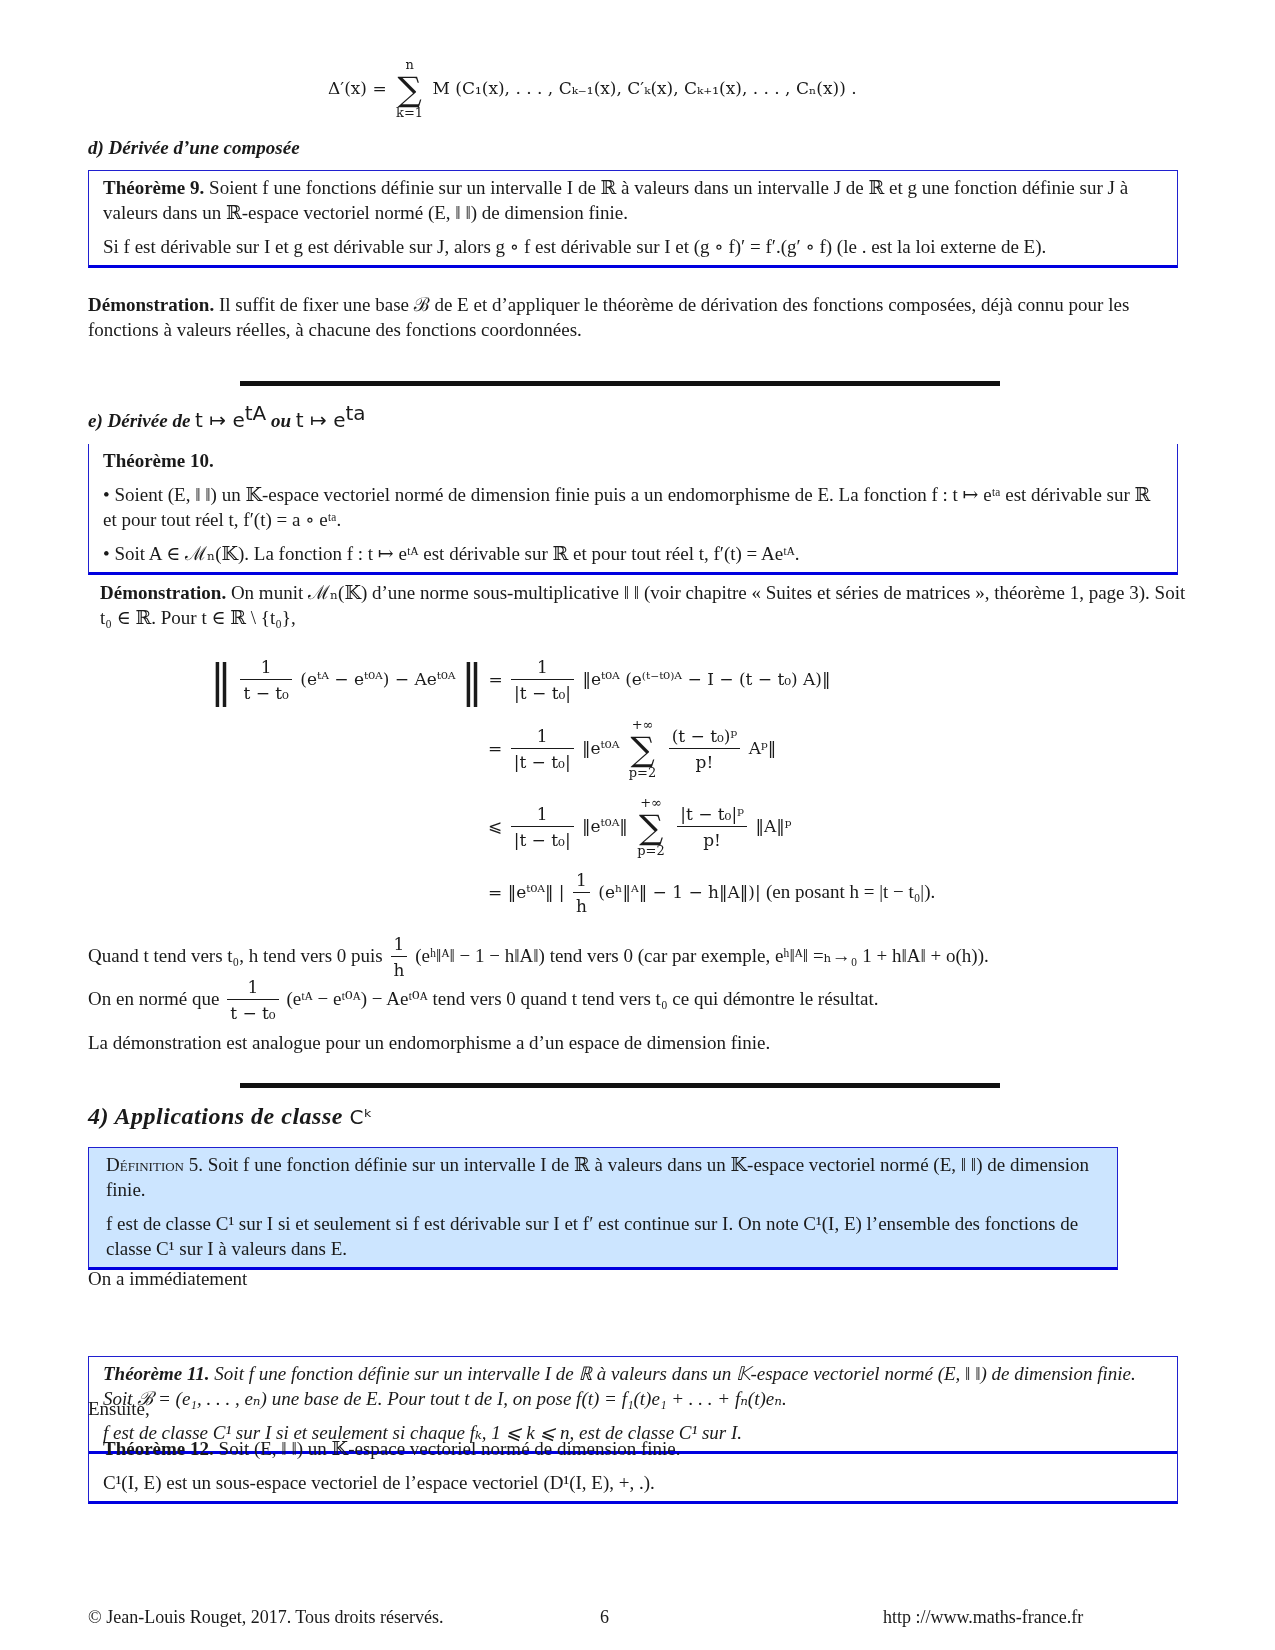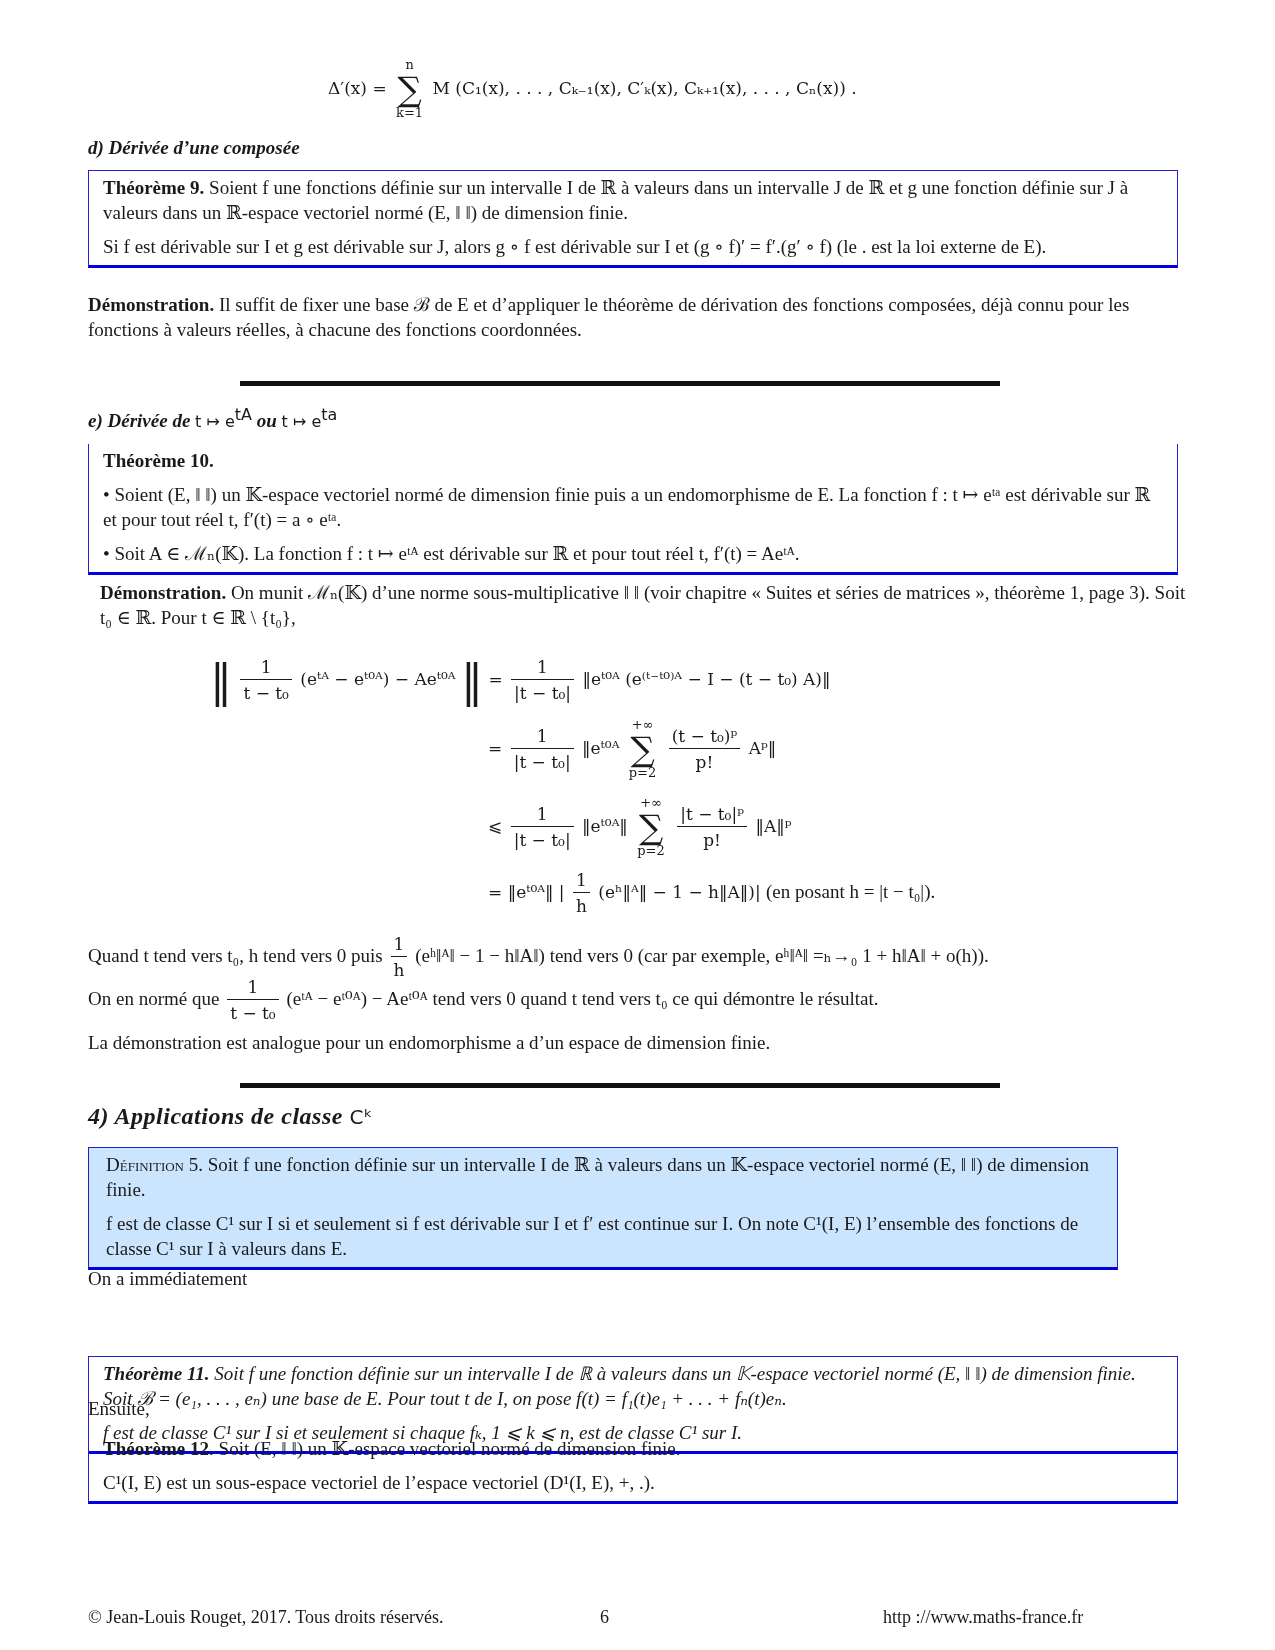--- a/index.html
+++ b/index.html
@@ -4,21 +4,21 @@
 <style>
   html, body { margin: 0; padding: 0; background: #ffffff; }
   body {
     width: 1275px; height: 1650px; position: relative; overflow: hidden;
     font-family: "Liberation Serif", "DejaVu Serif", serif;
     color: #1a1a1a; font-size: 19px; line-height: 25px;
   }
   .page { position: absolute; left: 88px; top: 0; width: 1100px; }
   .abs { position: absolute; }
   .m { font-family: "DejaVu Serif", "Liberation Serif", serif; font-size: 17px; }
-  .mi { font-family: "DejaVu Sans", "Liberation Sans", sans-serif; font-size: 16px; }
+  .mi { font-family: "DejaVu Sans", "Liberation Sans", sans-serif; font-size: 20px; }
   sup, sub { font-size: 12px; line-height: 0; }
   .para { margin: 0; }
   .subsec { font-style: italic; font-weight: bold; font-size: 19px; }
   .sec { font-style: italic; font-weight: bold; font-size: 24px; letter-spacing: 0.5px; }
   .box {
     position: absolute; left: 0; width: 1090px; box-sizing: border-box;
     border-left: 1px solid #2020d0; border-right: 1px solid #2020d0;
     border-top: 1px solid #2020d0; border-bottom: 3px solid #0000e0;
     padding: 4px 14px 6px 14px;
   }

